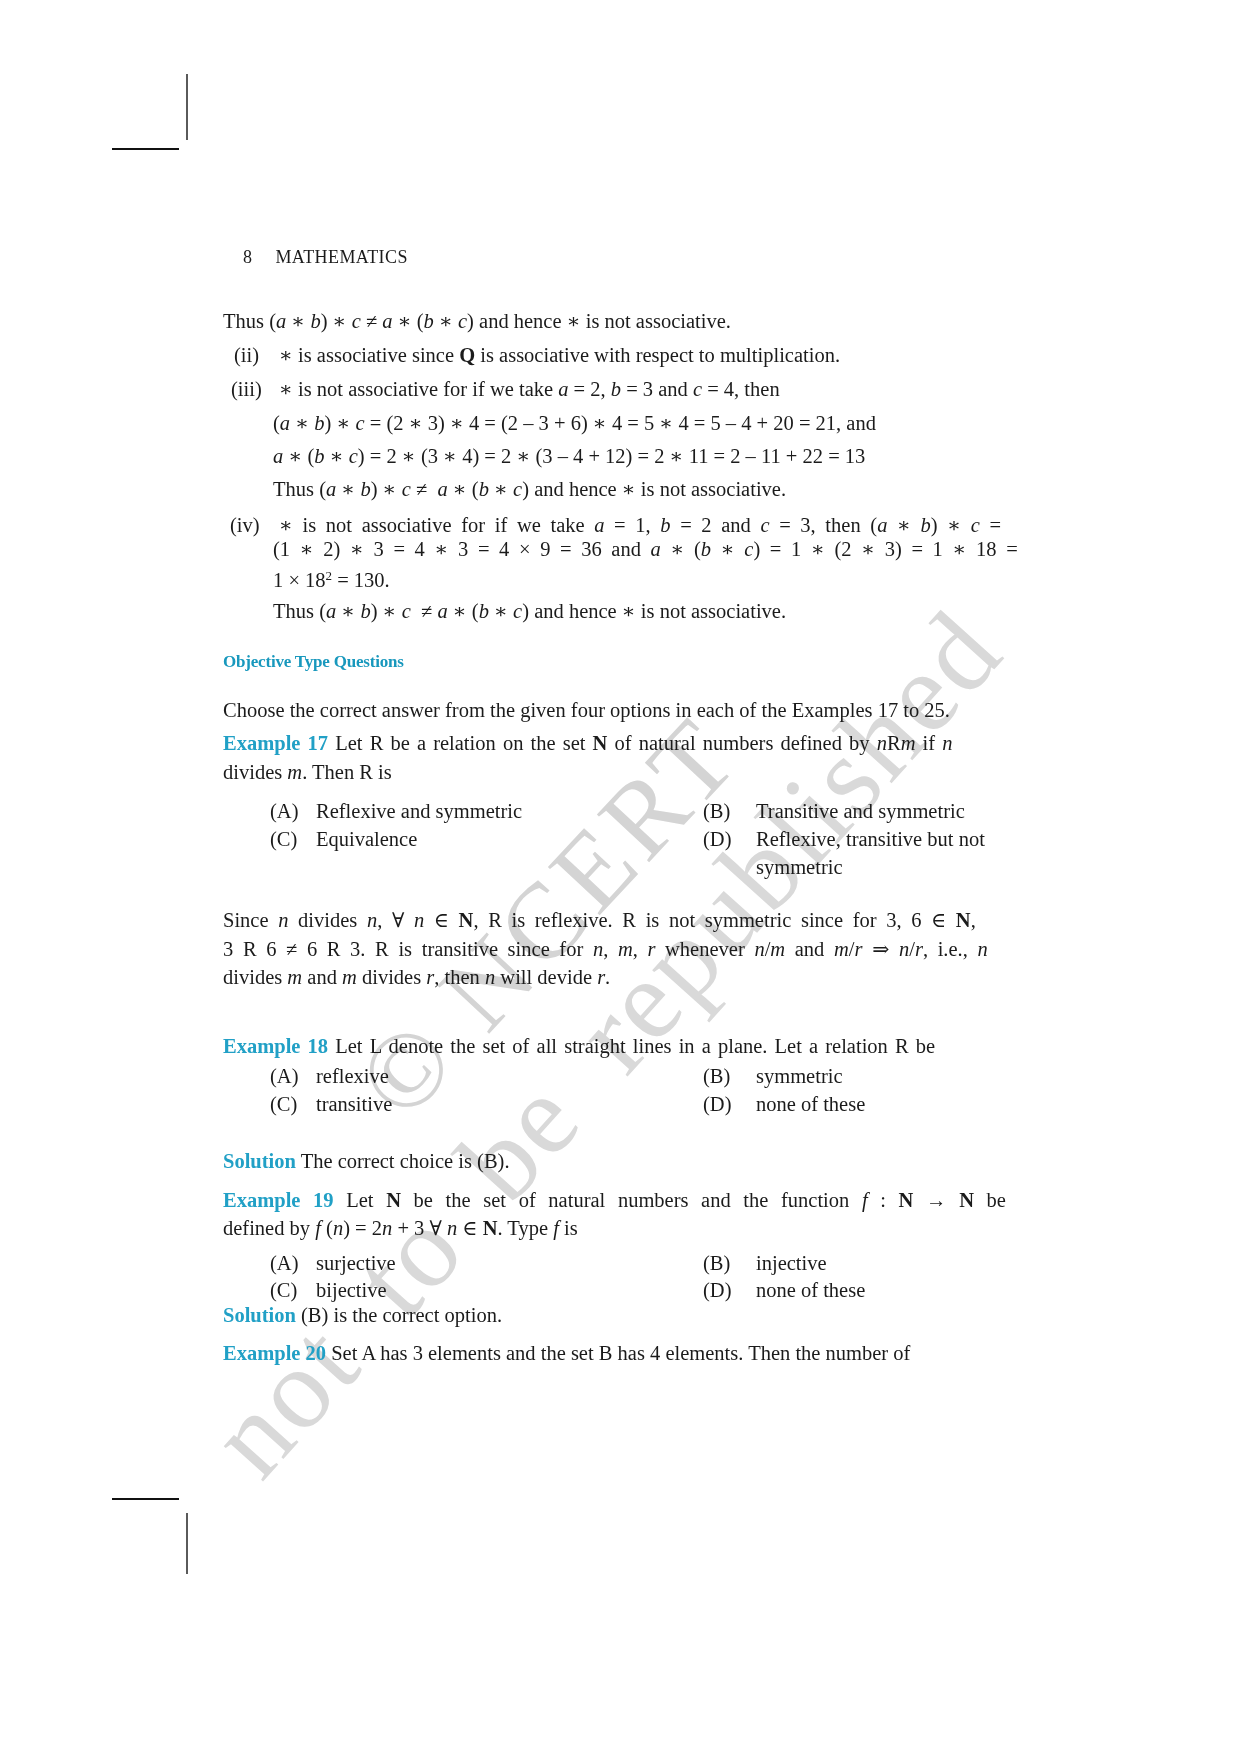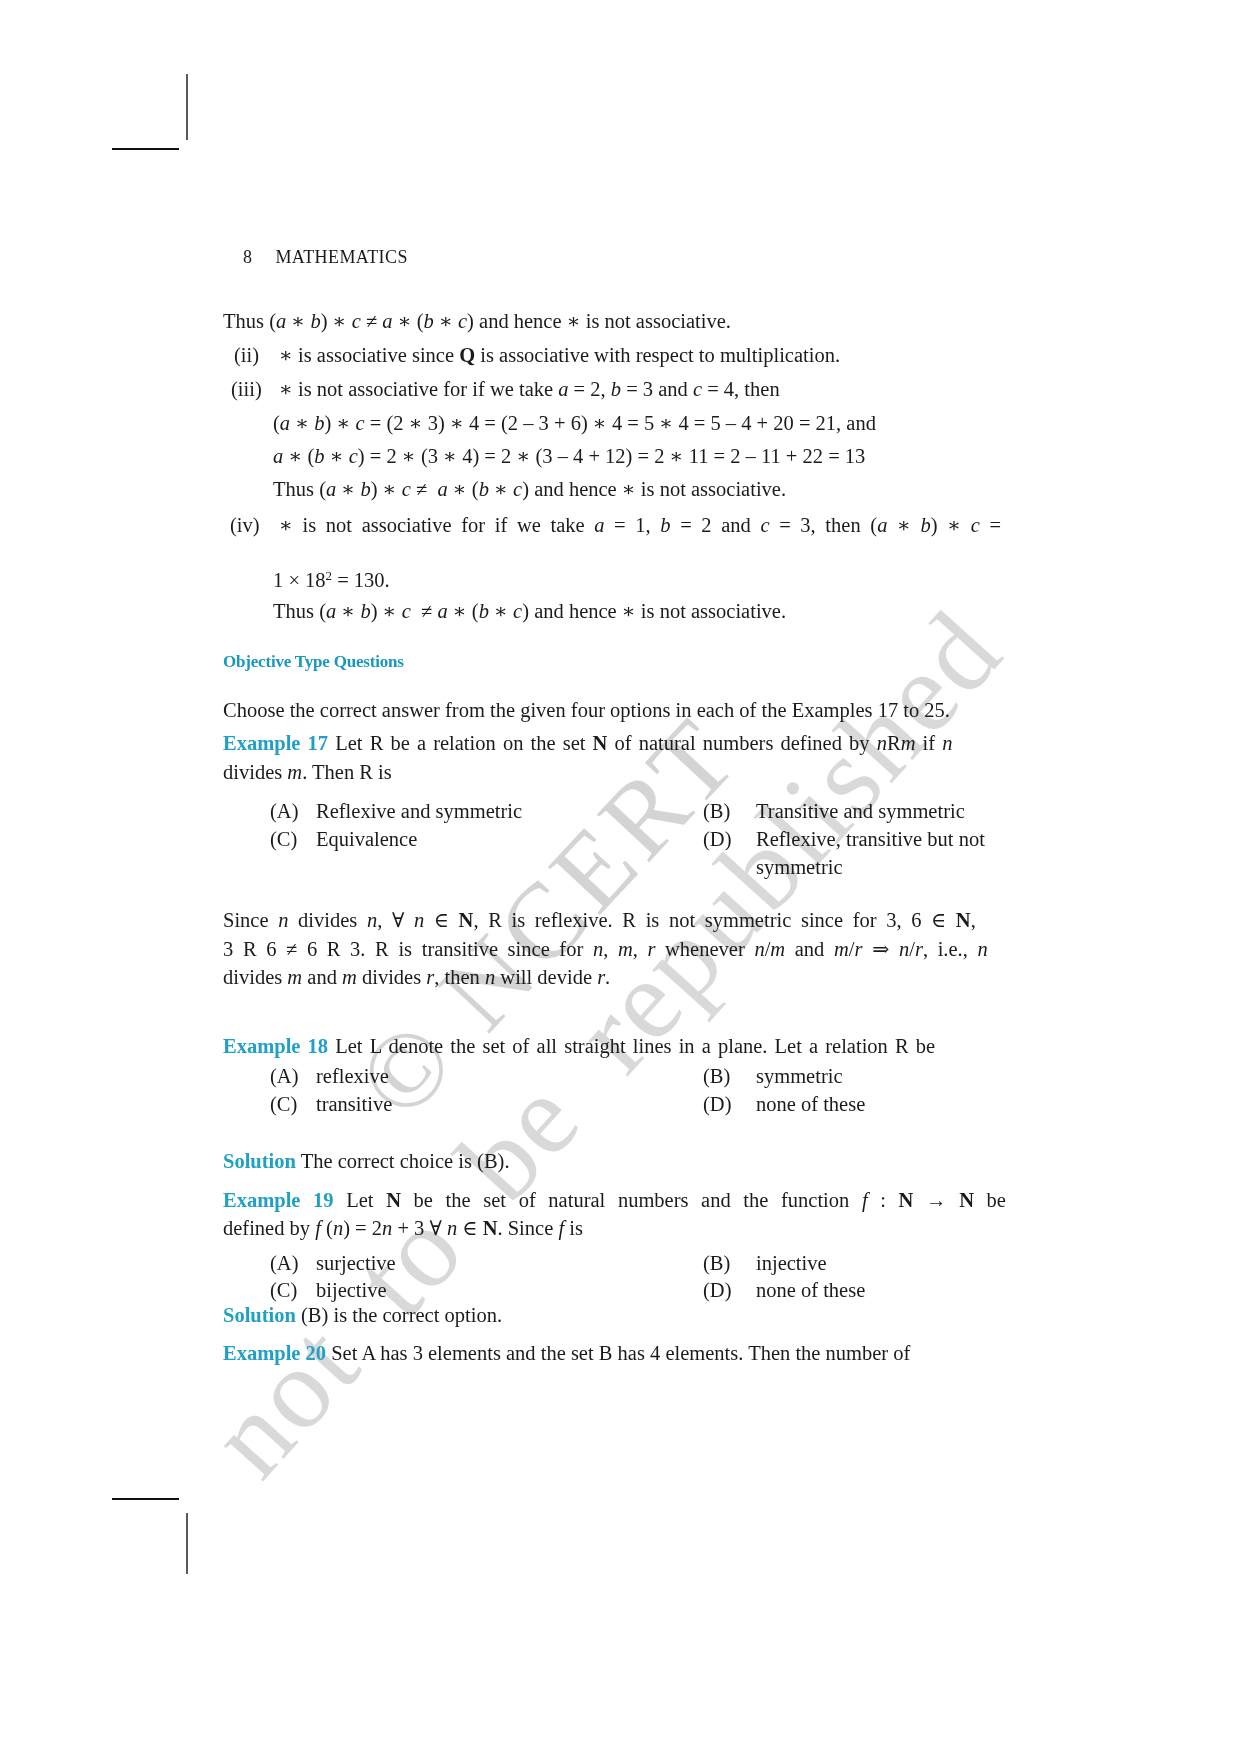--- a/index.html
+++ b/index.html
@@ -74,20 +74,21 @@
 
     <div class="ln ind" style="top:408px"><span>(</span><span class="s-i">a</span><span> ∗ </span><span class="s-i">b</span><span>) ∗ </span><span class="s-i">c</span><span> = (2 ∗ 3) ∗ 4 = (2 – 3 + 6) ∗ 4 = 5 ∗ 4 = 5 – 4 + 20 = 21, and</span></div>
     <div class="ln ind" style="top:441px"><span class="s-i">a</span><span> ∗ (</span><span class="s-i">b</span><span> ∗ </span><span class="s-i">c</span><span>) = 2 ∗ (3 ∗ 4) = 2 ∗ (3 – 4 + 12) = 2 ∗ 11 = 2 – 11 + 22 = 13</span></div>
     <div class="ln ind" style="top:474px"><span>Thus (</span><span class="s-i">a</span><span> ∗ </span><span class="s-i">b</span><span>) ∗ </span><span class="s-i">c</span><span> ≠&nbsp; </span><span class="s-i">a</span><span> ∗ (</span><span class="s-i">b</span><span> ∗ </span><span class="s-i">c</span><span>) and hence ∗ is not associative.</span></div>
 
     <div class="ln sp2" style="top:510px">
       <span class="li-lab" style="left:7px">(iv)</span>
       <span class="li-tx"><span>∗ is not associative for if we take </span><span class="s-i">a</span><span> = 1, </span><span class="s-i">b</span><span> = 2 and </span><span class="s-i">c</span><span> = 3, then (</span><span class="s-i">a</span><span> ∗ </span><span class="s-i">b</span><span>) ∗ </span><span class="s-i">c</span><span> =</span></span>
     </div>
 
+    <div class="ln ind sp2" style="top:534px"><span>(1 ∗ 2) ∗ 3 = 4 ∗ 3 = 4 × 9 = 36 and </span><span class="s-i">a</span><span> ∗ (</span><span class="s-i">b</span><span> ∗ </span><span class="s-i">c</span><span>) = 1 ∗ (2 ∗ 3) = 1 ∗ 18 =</span></div>
     <div class="ln ind" style="top:561px"><span>1 × 18</span><span class="s-sup">2</span><span> = 130.</span></div>
     <div class="ln ind" style="top:596px"><span>Thus (</span><span class="s-i">a</span><span> ∗ </span><span class="s-i">b</span><span>) ∗ </span><span class="s-i">c</span><span>&nbsp; ≠ </span><span class="s-i">a</span><span> ∗ (</span><span class="s-i">b</span><span> ∗ </span><span class="s-i">c</span><span>) and hence ∗ is not associative.</span></div>
 
     <div class="objhead" style="top:646px">Objective Type Questions</div>
 
     <div class="ln" style="top:695px"><span>Choose the correct answer from the given four options in each of the Examples 17 to 25.</span></div>
 
     <div class="ln sp1" style="top:728px"><span class="s-lab">Example 17</span><span> Let R be a relation on the set </span><span class="s-b">N</span><span> of natural numbers defined by </span><span class="s-i">n</span><span>R</span><span class="s-i">m</span><span> if </span><span class="s-i">n</span></div>
     <div class="ln" style="top:757px"><span>divides </span><span class="s-i">m</span><span>. Then R is</span></div>
 
@@ -122,21 +123,21 @@
     <div class="ln" style="top:1089px">
       <span class="ol c1">(C)</span>
       <span class="ot c1">transitive</span>
       <span class="ol c2">(D)</span>
       <span class="ot c2">none of these</span>
     </div>
 
     <div class="ln" style="top:1146px"><span class="s-lab">Solution</span><span> The correct choice is (B).</span></div>
 
     <div class="ln sp3" style="top:1185px"><span class="s-lab">Example 19</span><span> Let </span><span class="s-b">N</span><span> be the set of natural numbers and the function </span><span class="s-i">f</span><span> : </span><span class="s-b">N</span><span> → </span><span class="s-b">N</span><span> be</span></div>
-    <div class="ln" style="top:1213px"><span>defined by </span><span class="s-i">f</span><span> (</span><span class="s-i">n</span><span>) = 2</span><span class="s-i">n</span><span> + 3 ∀ </span><span class="s-i">n</span><span> ∈ </span><span class="s-b">N</span><span>. Since </span><span class="s-i">f</span><span> is</span></div>
+    <div class="ln" style="top:1213px"><span>defined by </span><span class="s-i">f</span><span> (</span><span class="s-i">n</span><span>) = 2</span><span class="s-i">n</span><span> + 3 ∀ </span><span class="s-i">n</span><span> ∈ </span><span class="s-b">N</span><span>. Type </span><span class="s-i">f</span><span> is</span></div>
 
     <div class="ln" style="top:1248px">
       <span class="ol c1">(A)</span>
       <span class="ot c1">surjective</span>
       <span class="ol c2">(B)</span>
       <span class="ot c2">injective</span>
     </div>
     <div class="ln" style="top:1275px">
       <span class="ol c1">(C)</span>
       <span class="ot c1">bijective</span>

